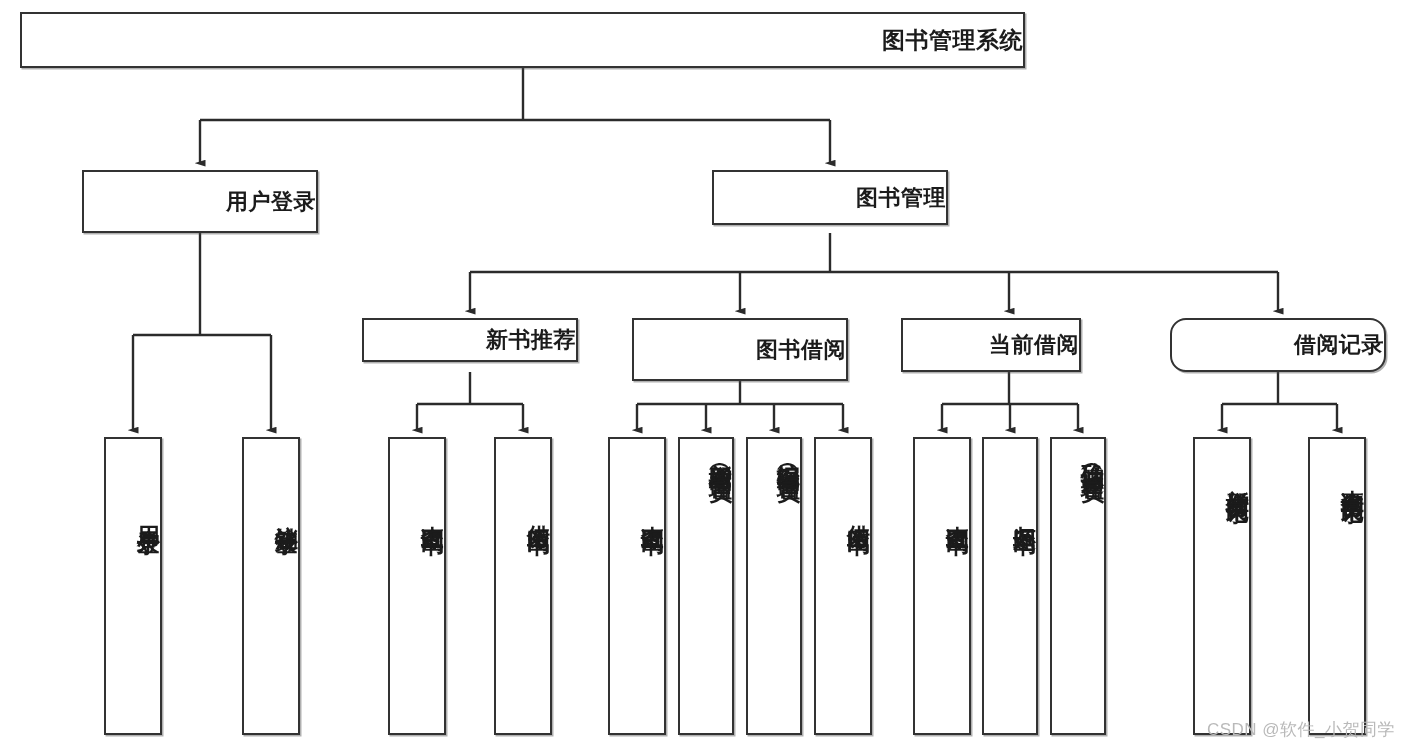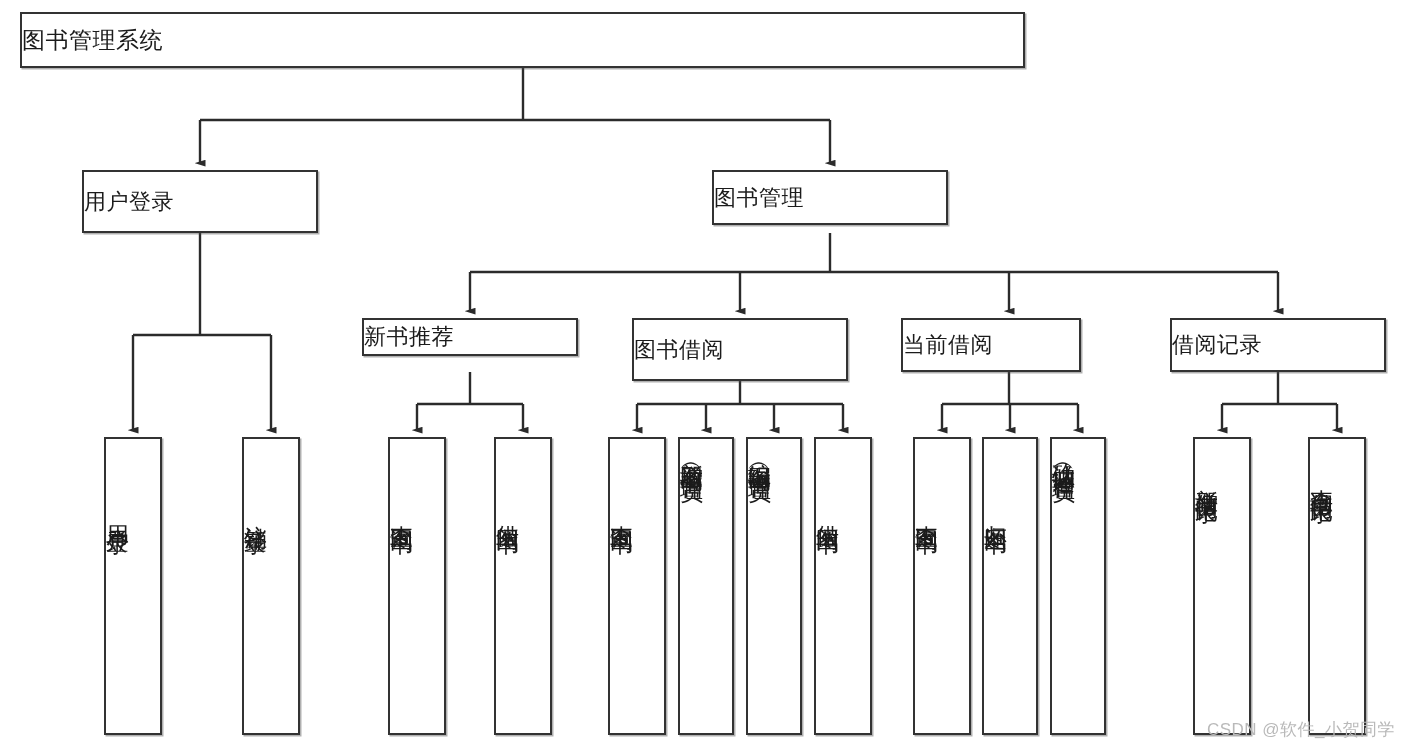--- a/index.html
+++ b/index.html
@@ -29,22 +29,23 @@
     display: block;
   }
   .node-box {
     position: absolute;
     box-sizing: border-box;
     background: #ffffff;
     border: 2.2px solid #333333;
     box-shadow: 1.5px 1.5px 0 rgba(80,80,80,0.45);
     display: flex;
     align-items: center;
-    justify-content: flex-start;
+    justify-content: flex-end;
     overflow: hidden;
+    font-weight: bold;
   }
   .node-label {
     color: #1b1b1b;
     font-family: "Liberation Sans", sans-serif;
     letter-spacing: 0.5px;
     text-align: center;
     white-space: nowrap;
     line-height: 1.05;
   }
   .node-box.horiz .node-label {
@@ -139,33 +140,33 @@
   </div>
 
   <div class="node-box horiz" style="left:82px; top:170px; width:236px; height:63px;">
     <span class="node-label">用户登录</span>
   </div>
 
   <div class="node-box horiz" style="left:712px; top:170px; width:236px; height:55px;">
     <span class="node-label">图书管理</span>
   </div>
 
-  <div class="node-box horiz" style="left:362px; top:318px; width:216px; height:38px;">
+  <div class="node-box horiz" style="left:362px; top:318px; width:216px; height:44px;">
     <span class="node-label">新书推荐</span>
   </div>
 
   <div class="node-box horiz" style="left:632px; top:318px; width:216px; height:63px;">
     <span class="node-label">图书借阅</span>
   </div>
 
   <div class="node-box horiz" style="left:901px; top:318px; width:180px; height:54px;">
     <span class="node-label">当前借阅</span>
   </div>
 
-  <div class="node-box horiz" style="left:1170px; top:318px; width:216px; height:54px;">
+  <div class="node-box horiz" style="left:1170px; top:318px; width:216px; height:54px;border-radius:16px;">
     <span class="node-label">借阅记录</span>
   </div>
 
   <div class="node-box vert" style="left:104px; top:437px; width:58px; height:298px; padding-top:68px;">
     <span class="node-label">用户登录</span>
   </div>
   <div class="node-box vert" style="left:242px; top:437px; width:58px; height:298px; padding-top:68px;">
     <span class="node-label">注销登录</span>
   </div>
 

